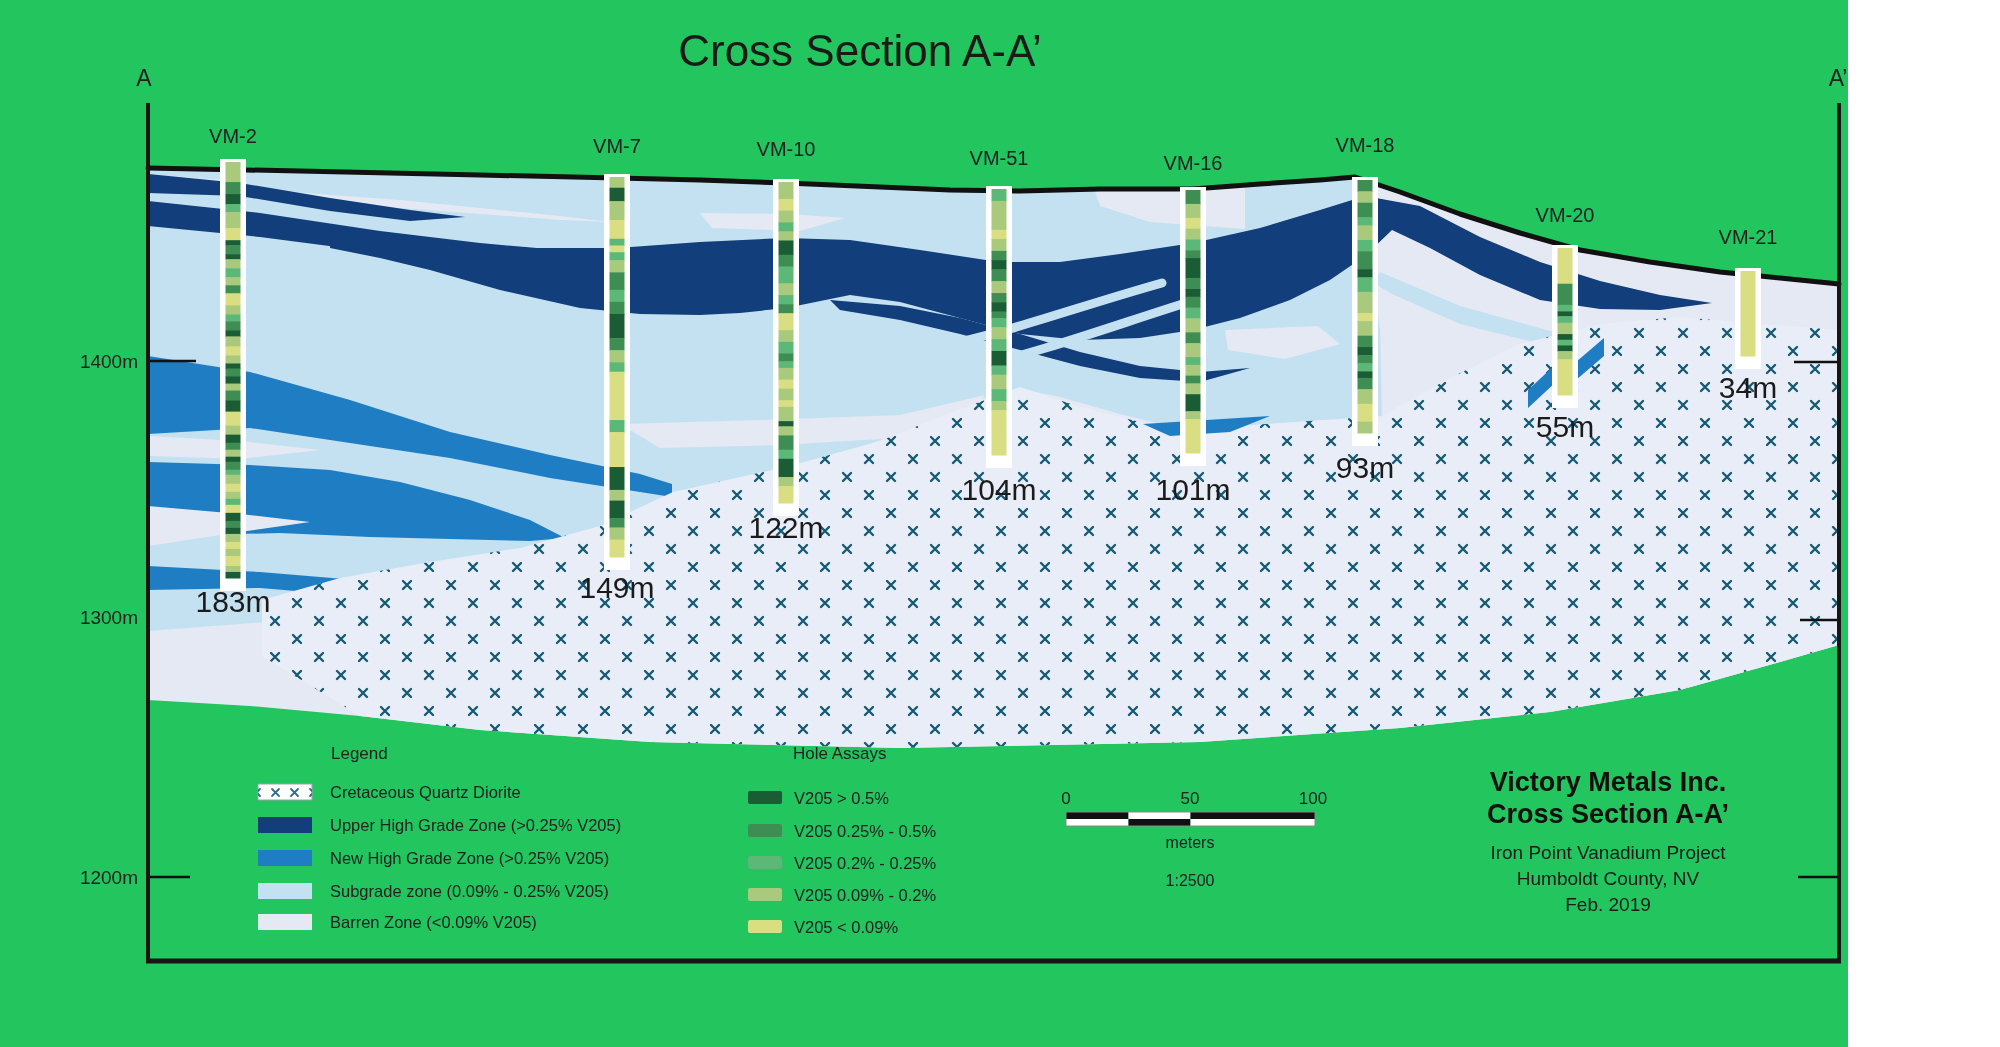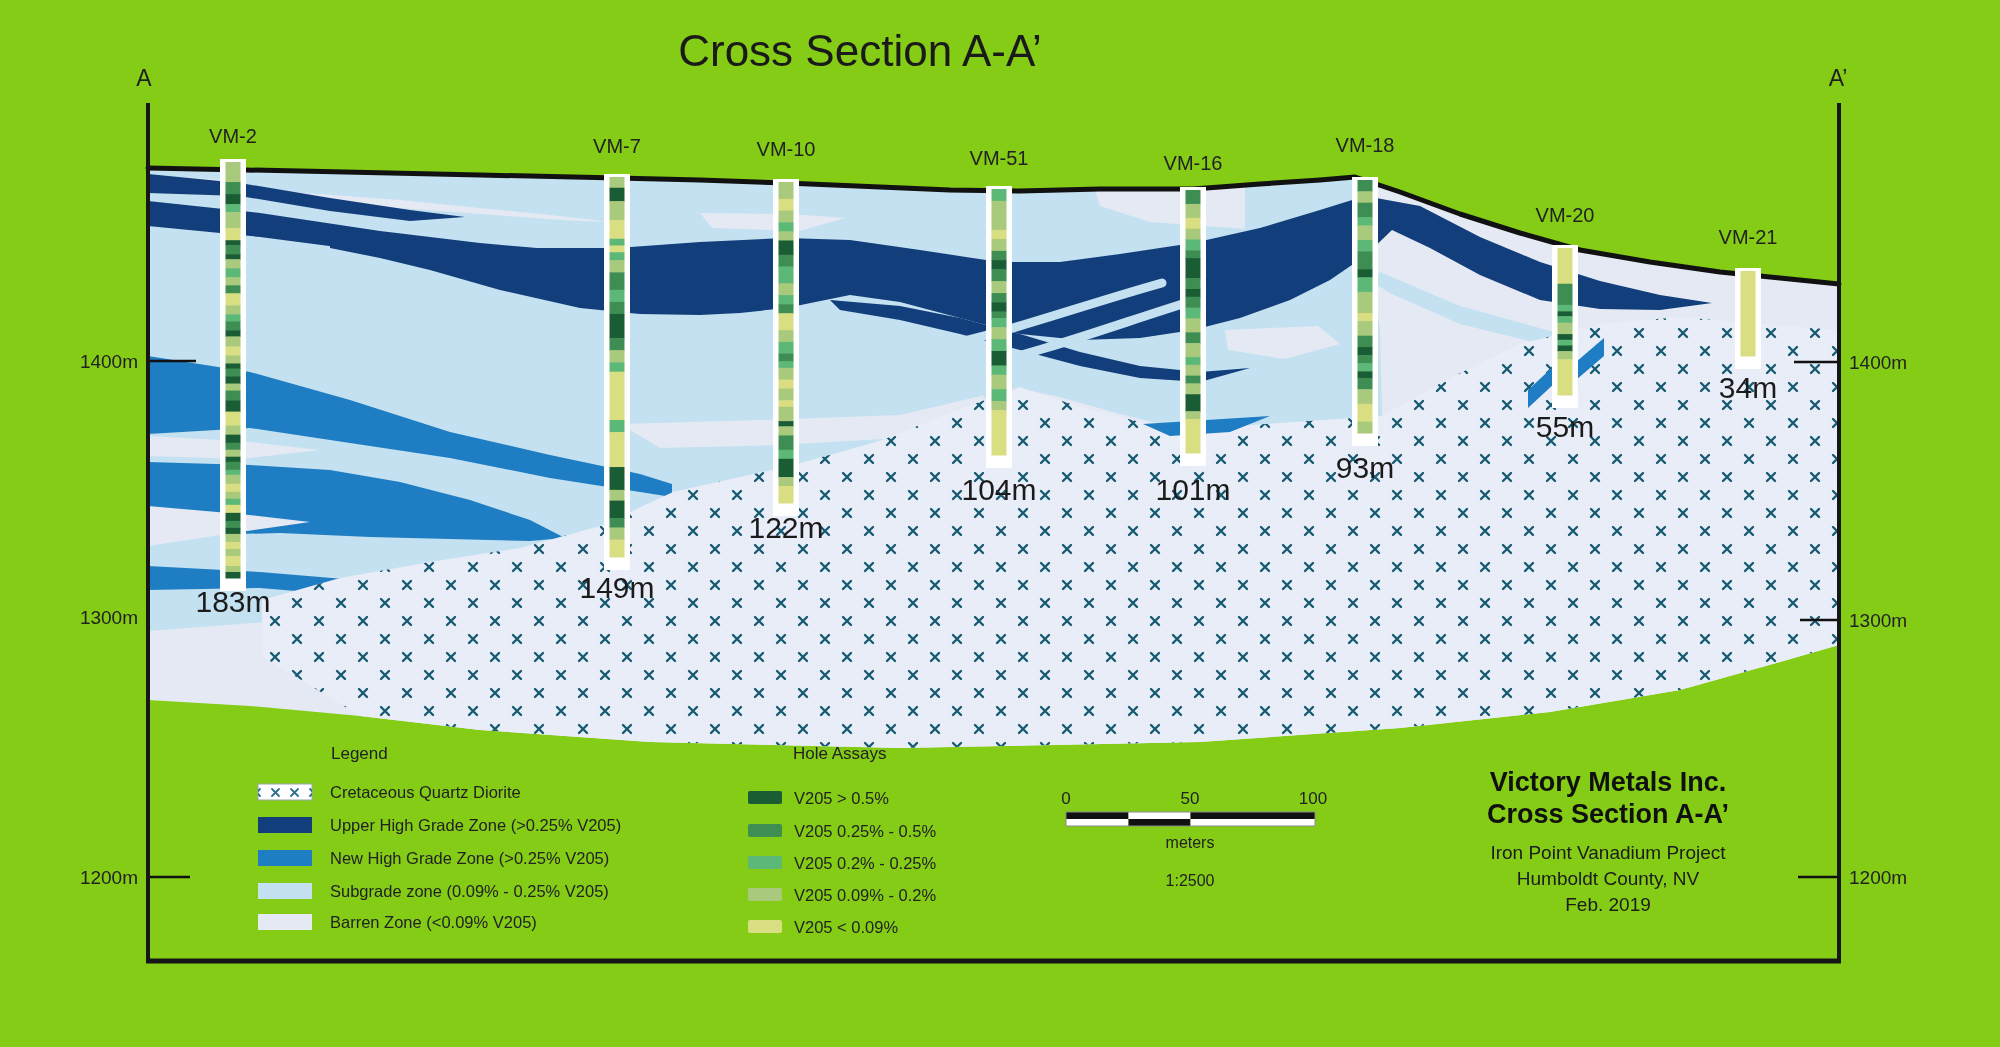--- a/index.html
+++ b/index.html
@@ -1,16 +1,16 @@
 <!DOCTYPE html>
 <html><head>
 <meta charset="utf-8">
 <style>
   html,body{margin:0;padding:0;background:#ffffff;}
-  .stage{position:relative;width:2000px;height:1047px;background:#84cc16;overflow:hidden;
+  .stage{position:relative;width:1848px;height:1047px;background:#22c55e;overflow:hidden;
          font-family:"Liberation Sans", sans-serif;}
   text{font-family:"Liberation Sans", sans-serif;fill:#1f1f1f;}
   .t-title{font-size:44px;fill:#1a1a1a;}
   .t-marker{font-size:23px;}
   .t-axis{font-size:19px;fill:#222;}
   .t-holename{font-size:20px;fill:#222;}
   .t-depth{font-size:30px;fill:#1b1b1b;}
   .t-legendhead{font-size:17px;fill:#222;}
   .t-legenditem{font-size:16.5px;fill:#222;}
   .t-scale{font-size:17px;fill:#222;}

